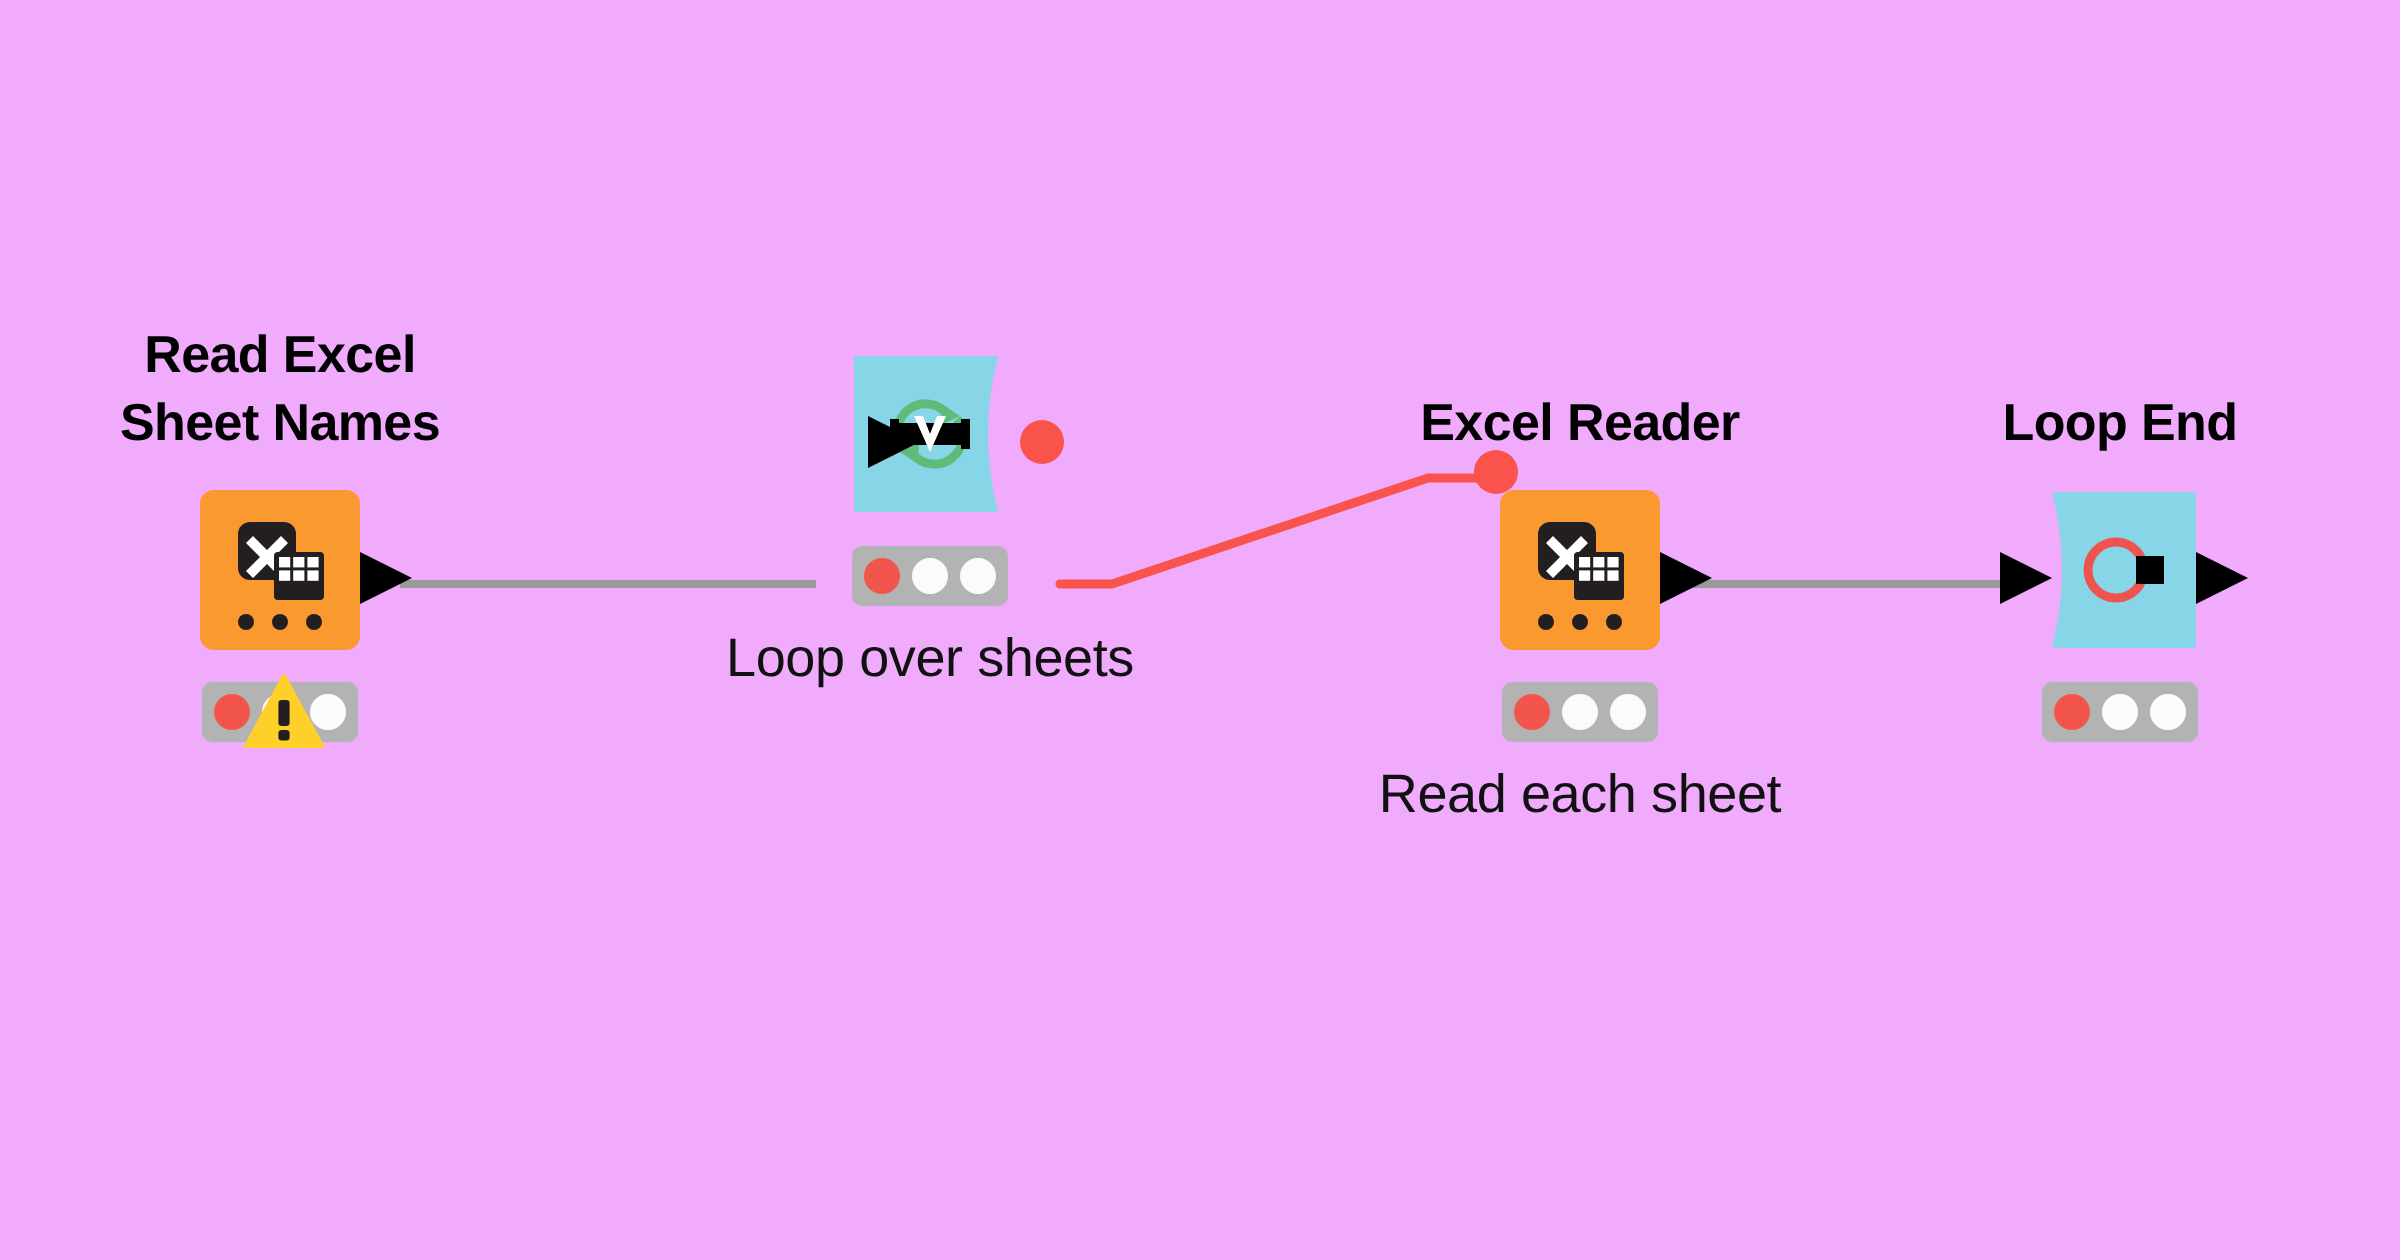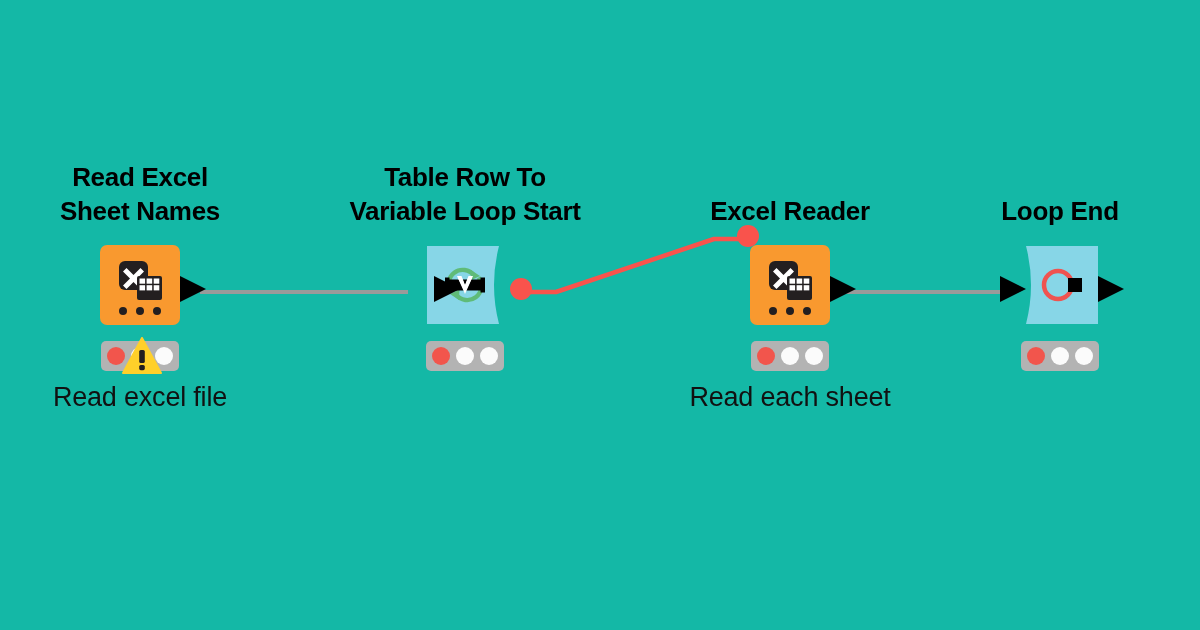--- a/index.html
+++ b/index.html
@@ -4,21 +4,21 @@
 <style>
   html, body {
     margin: 0;
     padding: 0;
     background: #ffffff;
   }
   #canvas {
     position: relative;
     width: 1200px;
     height: 630px;
-    background: #14b8a6;
+    background: #f0abfc;
     overflow: hidden;
     font-family: "Liberation Sans", sans-serif;
   }
 
   
   #wires {
     position: absolute;
     left: 0;
     top: 0;
     width: 1200px;
@@ -232,27 +232,24 @@
         <div class="lamp mid"></div>
         <div class="lamp right"></div>
       </div>
       <svg class="warn-tri" viewBox="0 0 40 38">
         <path d="M20 1 L39 36 L1 36 Z" fill="#ffd02a" stroke="#ffd02a" stroke-width="2" stroke-linejoin="round"></path>
         <rect x="17.2" y="13" width="5.6" height="13" rx="1.6" fill="#231f20"></rect>
         <rect x="17.2" y="28" width="5.6" height="5.2" rx="1.6" fill="#231f20"></rect>
       </svg>
     </div>
 
-    <div class="node-desc" style="margin-top:6px;">Read excel file</div>
   </div>
 
   <div class="node-group" style="left:335px; top:160px;">
 
-    <div class="node-title">Table Row To
-Variable Loop Start</div>
 
     <div class="node-body-wrap" style="margin-top:17px;">
       <div class="node-shape">
 
         <svg class="shape-svg" width="80" height="80" viewBox="0 0 80 80">
           <path d="M2 1 H74 Q64 40 74 79 H2 Z" fill="#87d6e7"></path>
         </svg>
 
         <svg class="loop-icon" viewBox="0 0 48 40">
           <g fill="none" stroke="#5fbb78" stroke-width="4.4" stroke-linecap="butt">
@@ -286,20 +283,21 @@
     </div>
 
     <div class="status-wrap">
       <div class="status-bar">
         <div class="lamp red"></div>
         <div class="lamp mid"></div>
         <div class="lamp right"></div>
       </div>
     </div>
 
+    <div class="node-desc" style="margin-top:6px;">Loop over sheets</div>
   </div>
 
   <div class="node-group" style="left:660px; top:194px;text-align:center;">
 
     <div class="node-title">Excel Reader</div>
 
     <div class="node-body-wrap" style="margin-top:17px;">
       <div class="node-shape">
         <div class="shape-rect" style="background:#f9992f;"></div>
 

